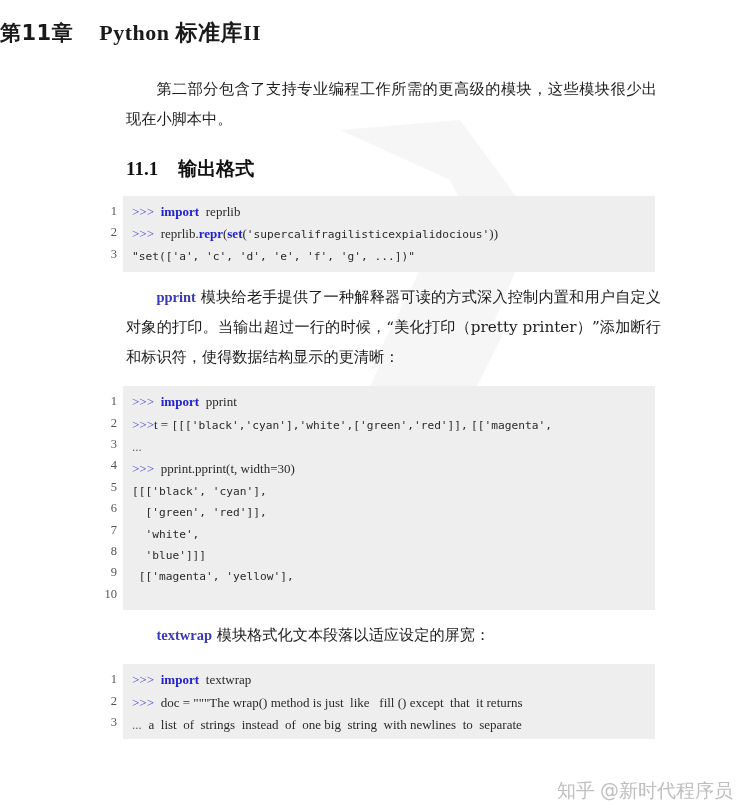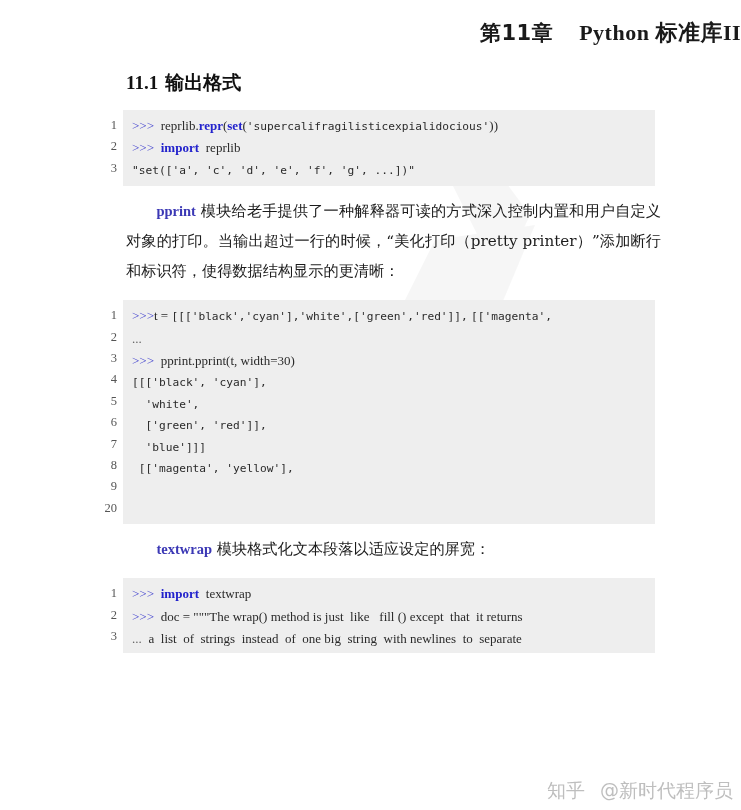--- a/index.html
+++ b/index.html
@@ -30,21 +30,21 @@
   .bg-watermark svg { display:block; }
 
   .page {
     position: relative;
     z-index: 2;
     padding: 0;
   }
 
   
   .chapter-title {
-    text-align: right;
+    text-align: left;
     font-size: 22px;
     font-weight: bold;
     letter-spacing: .5px;
     margin: 0;
     padding-top: 18px;
     color: #1a1a1a;
     font-family: "Liberation Serif", "DejaVu Serif", serif;
   }
   .chapter-title .cn { font-family: "DejaVu Sans", sans-serif; font-size: 21px; }
   .chapter-title .gap { display:inline-block; width: 26px; }
@@ -74,21 +74,21 @@
   .section-heading {
     margin: 22px 0 0 0;
     padding-left: 126px;
     font-size: 19px;
     font-weight: bold;
     color: #111;
     font-family: "DejaVu Sans", sans-serif;
   }
   .section-heading .num {
     font-family: "Liberation Serif", "DejaVu Serif", serif;
-    margin-right: 7px;
+    margin-right: 20px;
   }
 
   
   .code-block {
     margin: 14px 0 0 0;
     padding-left: 100px;
     padding-right: 86px;
     position: relative;
     display: flex;
   }
@@ -128,21 +128,21 @@
   .code-block.clipped .code-body { padding-bottom: 0; }
 
   
   .corner-watermark {
     position: absolute;
     right: 8px;
     bottom: 6px;
     z-index: 5;
     display: flex;
     align-items: center;
-    gap: 15px;
+    gap: 5px;
     color: #b9b9b9;
     font-size: 19px;
     font-family: "DejaVu Sans", sans-serif;
     opacity: .92;
     pointer-events: none;
     white-space: nowrap;
   }
 </style>
 </head>
 <body>
@@ -156,63 +156,65 @@
     </g>
   </svg>
 </div>
 
 <div class="page">
 
   <h1 class="chapter-title">
     <span class="cn">第11章</span><span class="gap"></span><span>Python 标准库II</span>
   </h1>
 
+  <p class="para intro">第二部分包含了支持专业编程工作所需的更高级的模块，这些模块很少出现在小脚本中。</p>
 
   <h2 class="section-heading">
     <span class="num">11.1</span><span>输出格式</span>
   </h2>
 
 
   <div class="code-block">
     <div class="gutter">
       <div>1</div>
       <div>2</div>
       <div>3</div>
     </div>
     <div class="code-body">
+      <div class="code-line"><span class="pr">&gt;&gt;&gt;</span> <span class="kw">import</span> <span class="id">reprlib</span></div>
       <div class="code-line"><span class="pr">&gt;&gt;&gt;</span> <span class="id">reprlib.</span><span class="kw">repr</span><span class="id">(</span><span class="kw">set</span><span class="id">(</span>'supercalifragilisticexpialidocious'<span class="id">))</span></div>
-      <div class="code-line"><span class="pr">&gt;&gt;&gt;</span> <span class="kw">import</span> <span class="id">reprlib</span></div>
       <div class="code-line">"set(['a', 'c', 'd', 'e', 'f', 'g', ...])"</div>
     </div>
   </div>
 
   <p class="para tight">
     <span class="mod">pprint</span><span> 模块给老手提供了一种解释器可读的方式深入控制内置和用户自定义对象的打印。当输出超过一行的时候，“美化打印（pretty printer）”添加断行和标识符，使得数据结构显示的更清晰：</span>
   </p>
 
   <div class="code-block">
     <div class="gutter">
       <div>1</div>
       <div>2</div>
       <div>3</div>
       <div>4</div>
       <div>5</div>
       <div>6</div>
       <div>7</div>
       <div>8</div>
       <div>9</div>
-      <div>20</div>
+      <div>10</div>
     </div>
     <div class="code-body">
+      <div class="code-line"><span class="pr">&gt;&gt;&gt;</span> <span class="kw">import</span> <span class="id">pprint</span></div>
       <div class="code-line"><span class="pr">&gt;&gt;&gt;</span><span class="ser">t = </span>[[['black','cyan'],'white',['green','red']],<span class="ser"> </span>[['magenta',</div>
       <div class="code-line"><span class="dots">...</span></div>
       <div class="code-line"><span class="pr">&gt;&gt;&gt;</span> <span class="ser">pprint.pprint(t, width=30)</span></div>
       <div class="code-line">[[['black', 'cyan'],</div>
+      <div class="code-line">  ['green', 'red']],</div>
       <div class="code-line">  'white',</div>
-      <div class="code-line">  ['green', 'red']],</div>
       <div class="code-line">  'blue']]]</div>
       <div class="code-line"> [['magenta', 'yellow'],</div>
     </div>
   </div>
 
   <p class="para tight">
     <span class="mod">textwrap</span><span> 模块格式化文本段落以适应设定的屏宽：</span>
   </p>
 
   <div class="code-block clipped">

